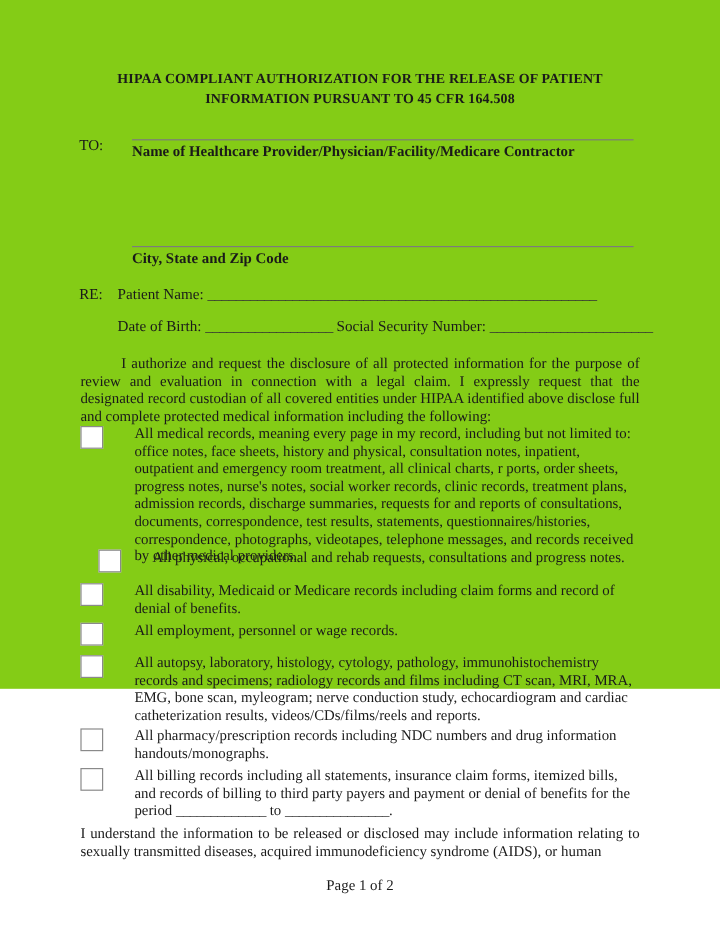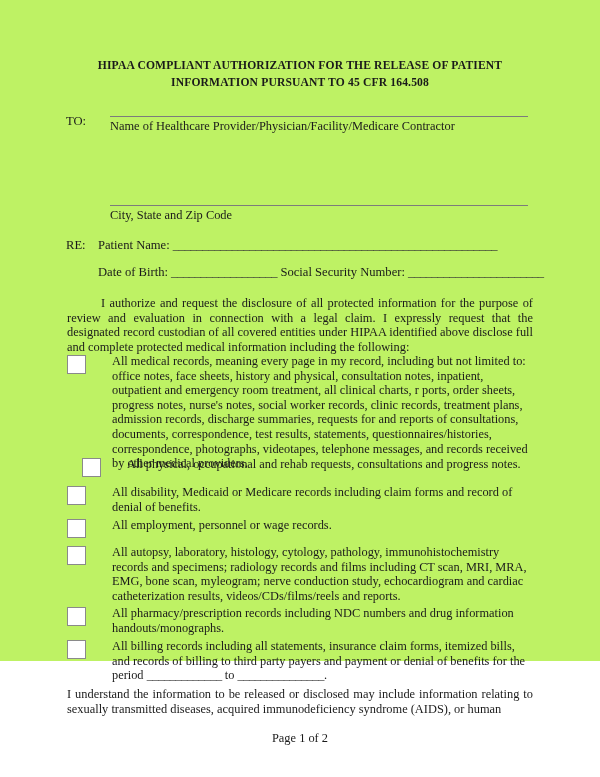--- a/index.html
+++ b/index.html
@@ -12,22 +12,22 @@
     height: 777px;
     position: relative;
     font-family: "Liberation Serif", "DejaVu Serif", serif;
     color: #1a1a1a;
     overflow: hidden;
   }
   .page {
     position: absolute;
     left: 0; top: 0;
     width: 600px;
-    height: 661px;
-    background: #bef264;
+    height: 574px;
+    background: #84cc16;
   }
   .title {
     position: absolute;
     left: 67px;
     top: 58px;
     width: 466px;
     text-align: center;
     font-weight: bold;
     font-size: 11.6px;
     line-height: 16.5px;
@@ -56,20 +56,21 @@
   .rule {
     border-bottom: 1.1px solid #7c7c7c;
     height: 0;
     width: 418px;
   }
   .field-caption {
     font-size: 12.4px;
     line-height: 15px;
     padding-top: 2px;
     white-space: nowrap;
+    font-weight: bold;
   }
 
   .re-row {
     position: absolute;
     left: 98px;
     font-size: 12.6px;
     white-space: nowrap;
   }
   .blank {
     letter-spacing: -0.4px;

